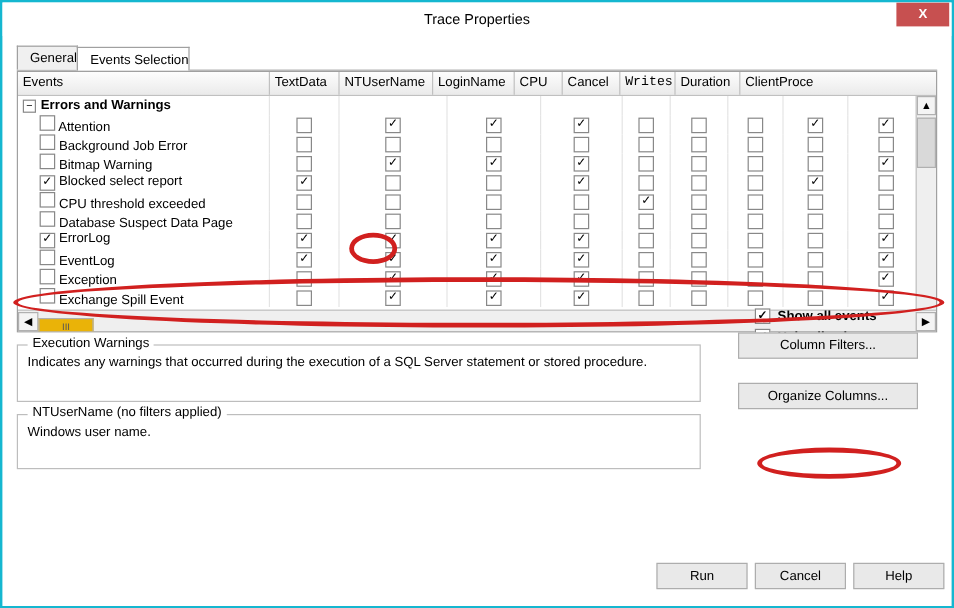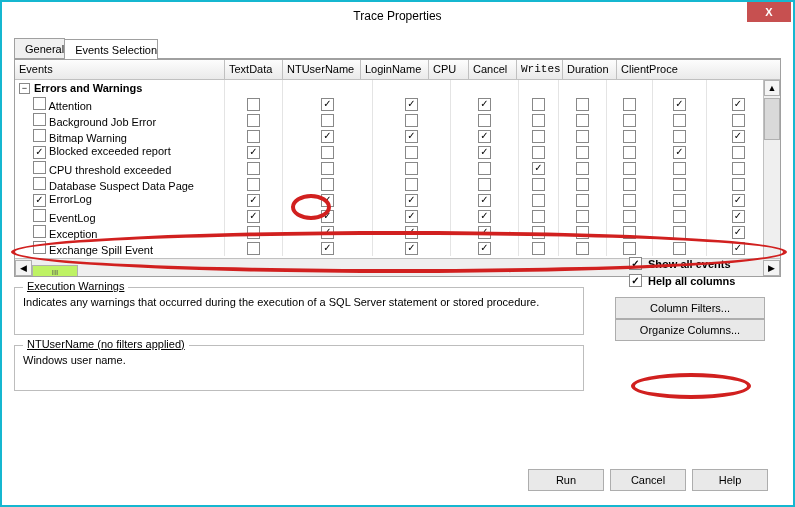--- a/index.html
+++ b/index.html
@@ -21,36 +21,36 @@
   .row .cell { border-right:1px solid #e4e4e4; height:16px; display:flex; align-items:center; justify-content:center; }
   .row .cell.ev { justify-content:flex-start; padding-left:4px; }
   .cat { font-weight:bold; }
   .treebtn { width:11px; height:11px; border:1px solid #888; display:inline-flex; align-items:center; justify-content:center; margin-right:4px; font-size:9px; line-height:1; background:#fff; }
   .cb { width:13px; height:13px; border:1px solid #888; background:#fff; display:inline-flex; align-items:center; justify-content:center; font-size:10px; line-height:1; }
   .cb.chk::after { content:"✓"; }
   .evname { margin-left:14px; }
   .hscroll { position:absolute; left:0; right:0; bottom:0; height:18px; background:#efefef; border-top:1px solid #c0c0c0; display:flex; align-items:center; }
   .hscroll .arrow { width:17px; height:16px; border:1px solid #b0b0b0; background:#f4f4f4; display:flex; align-items:center; justify-content:center; font-size:9px; }
   .hscroll .track { flex:1; height:16px; position:relative; }
-  .hscroll .thumb { position:absolute; left:0; top:5px; width:46px; height:16px; background:#bef264; border:1px solid #b0b0b0; display:flex; align-items:center; justify-content:center; color:#555; font-size:8px; }
+  .hscroll .thumb { position:absolute; left:0; top:5px; width:46px; height:16px; background:#eab308; border:1px solid #b0b0b0; display:flex; align-items:center; justify-content:center; color:#555; font-size:8px; }
   .vscroll { position:absolute; right:0; top:20px; bottom:18px; width:17px; background:#efefef; border-left:1px solid #c0c0c0; }
   .vscroll .va { height:16px; border:1px solid #b0b0b0; background:#f4f4f4; display:flex; align-items:center; justify-content:center; font-size:9px; }
   .vscroll .vthumb { margin-top:2px; height:42px; background:#d9d9d9; border:1px solid #b0b0b0; }
 
   .group { border:1px solid #bdbdbd; margin-top:10px; padding:8px 8px 6px 8px; position:relative; }
-  .group .glabel { position:absolute; top:-8px; left:8px; background:#fff; padding:0 4px;text-decoration:underline; }
+  .group .glabel { position:absolute; top:-8px; left:8px; background:#fff; padding:0 4px; }
   .rightopts { position:absolute; right:28px; bottom:108px; width:136px;font-weight:bold; }
   .rightopts .optrow { margin:4px 0; display:flex; align-items:center; }
   .rightopts .optrow .cb { margin-right:6px; }
 
   .btn { display:inline-flex; align-items:center; justify-content:center; height:22px; min-width:76px; border:1px solid #adadad; background:#e9e9e9; padding:0 12px; cursor:default; }
-  .sidebtns { position:absolute; right:28px; bottom:58px; display:flex; flex-direction:column; gap:0; }
+  .sidebtns { position:absolute; right:28px; bottom:58px; display:flex; flex-direction:column; gap:20px; }
   .sidebtns .btn { width:150px; }
 
-  .bottombar { position:absolute; right:25px; bottom:14px; display:flex; gap:6px; }
+  .bottombar { position:absolute; right:6px; bottom:14px; display:flex; gap:6px; }
   .bottombar .btn { min-width:76px; }
 
   
   .c-ev{width:210px;} .c-td{width:58px;} .c-an{width:90px;} .c-nt{width:78px;} .c-ln{width:68px;} .c-cpu{width:40px;} .c-rd{width:48px;} .c-wr{width:46px;font-family:Liberation Mono, monospace;} .c-du{width:54px;} .c-cp{width:63px;}
   .gridhead .hc:last-child{border-right:none;}
 
   
   .anno { position:absolute; border:4px solid #d1201f; border-radius:50%; pointer-events:none; }
   .anno.small { width:40px; height:26px; }
   .anno.wide { width:776px; height:42px; border-radius:50%/50%; }
@@ -193,21 +193,21 @@
             </div>
             <div class="cell c-du">
               <span class="cb"></span>
             </div>
             <div class="cell c-cp">
               <span class="cb chk"></span>
             </div>
           </div>
           <div class="row">
             <div class="cell ev c-ev">
-              <span class="evname"><span class="cb chk"></span> <span>Blocked exceeded report</span></span>
+              <span class="evname"><span class="cb chk"></span> <span>Blocked select report</span></span>
             </div>
             <div class="cell c-td">
               <span class="cb chk"></span>
             </div>
             <div class="cell c-an">
               <span class="cb"></span>
             </div>
             <div class="cell c-nt">
               <span class="cb"></span>
             </div>

